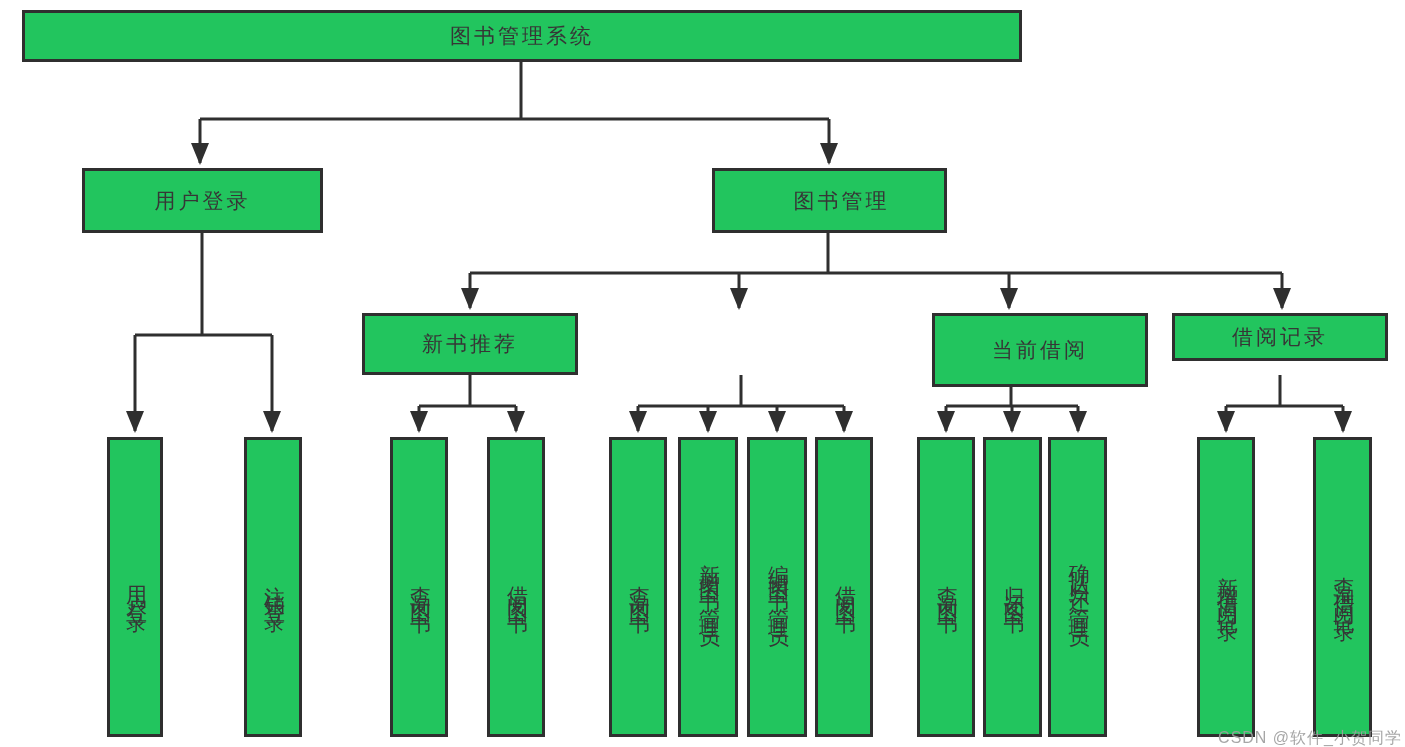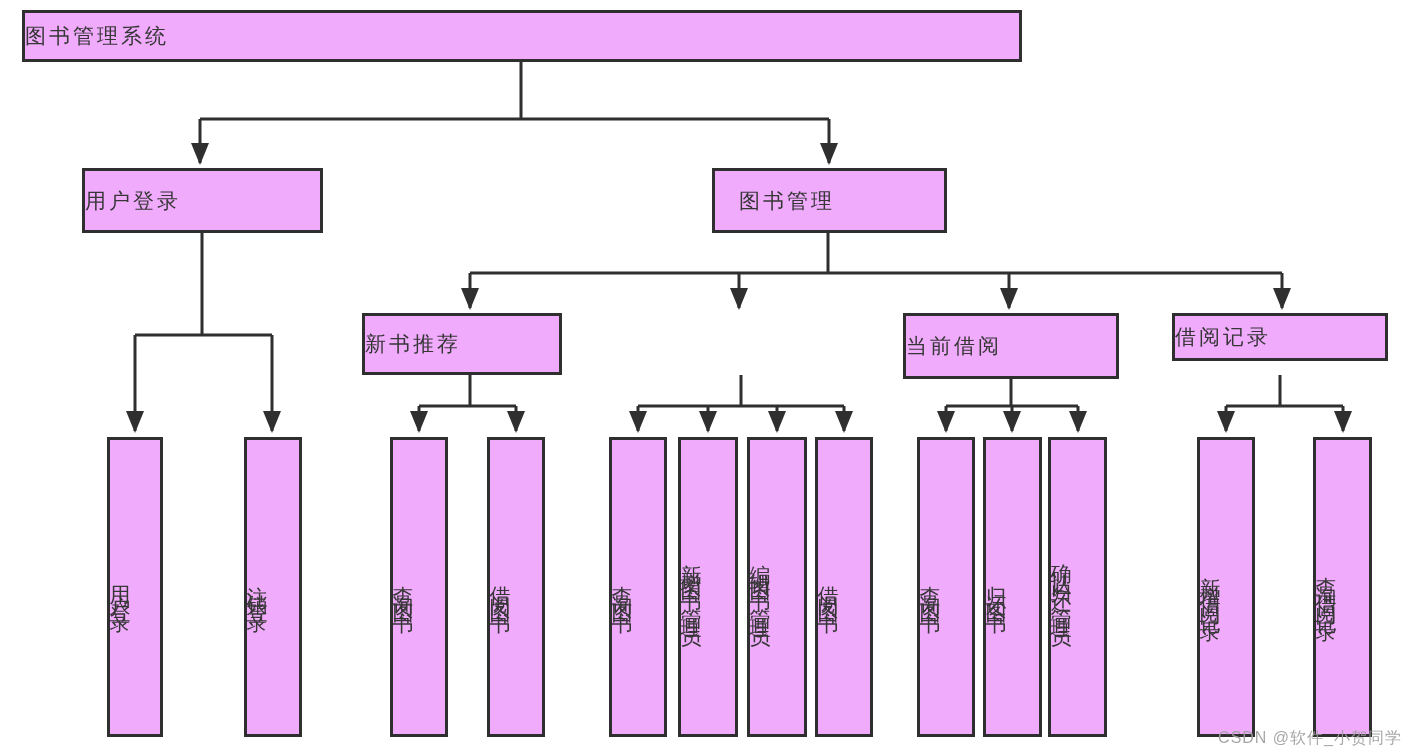--- a/index.html
+++ b/index.html
@@ -8,25 +8,27 @@
     width: 1405px;
     height: 747px;
     background: #ffffff;
     font-family: "Liberation Sans", sans-serif;
     overflow: hidden;
   }
   .wires { position: absolute; left: 0; top: 0; }
   .node {
     position: absolute;
     box-sizing: border-box;
-    background: #f0abfc;
+    background: #22c55e;
     border: 3px solid #2f2f2f;
     display: flex;
     align-items: center;
+    justify-content: center;
     color: #363636;
+    font-family: Liberation Mono, monospace;
   }
   .node.h span {
     font-size: 21px;
     letter-spacing: 3px;
     white-space: nowrap;
   }
   .node.v span {
     writing-mode: vertical-rl;
     text-orientation: mixed;
     font-size: 21px;
@@ -91,24 +93,24 @@
     <span>图书管理系统</span>
   </div>
 
   <div class="node h" style="left:82px; top:168px; width:241px; height:65px;">
     <span>用户登录</span>
   </div>
   <div class="node h" style="left:712px; top:168px; width:235px; height:65px;padding-left:24px;">
     <span>图书管理</span>
   </div>
 
-  <div class="node h" style="left:362px; top:313px; width:200px; height:62px;">
+  <div class="node h" style="left:362px; top:313px; width:216px; height:62px;">
     <span>新书推荐</span>
   </div>
-  <div class="node h" style="left:903px; top:313px; width:216px; height:66px;">
+  <div class="node h" style="left:932px; top:313px; width:216px; height:74px;">
     <span>当前借阅</span>
   </div>
   <div class="node h" style="left:1172px; top:313px; width:216px; height:48px;">
     <span>借阅记录</span>
   </div>
 
   <div class="node v" style="left:107px; top:437px; width:56px; height:300px;">
     <span>用户登录</span>
   </div>
   <div class="node v" style="left:244px; top:437px; width:58px; height:300px;">

